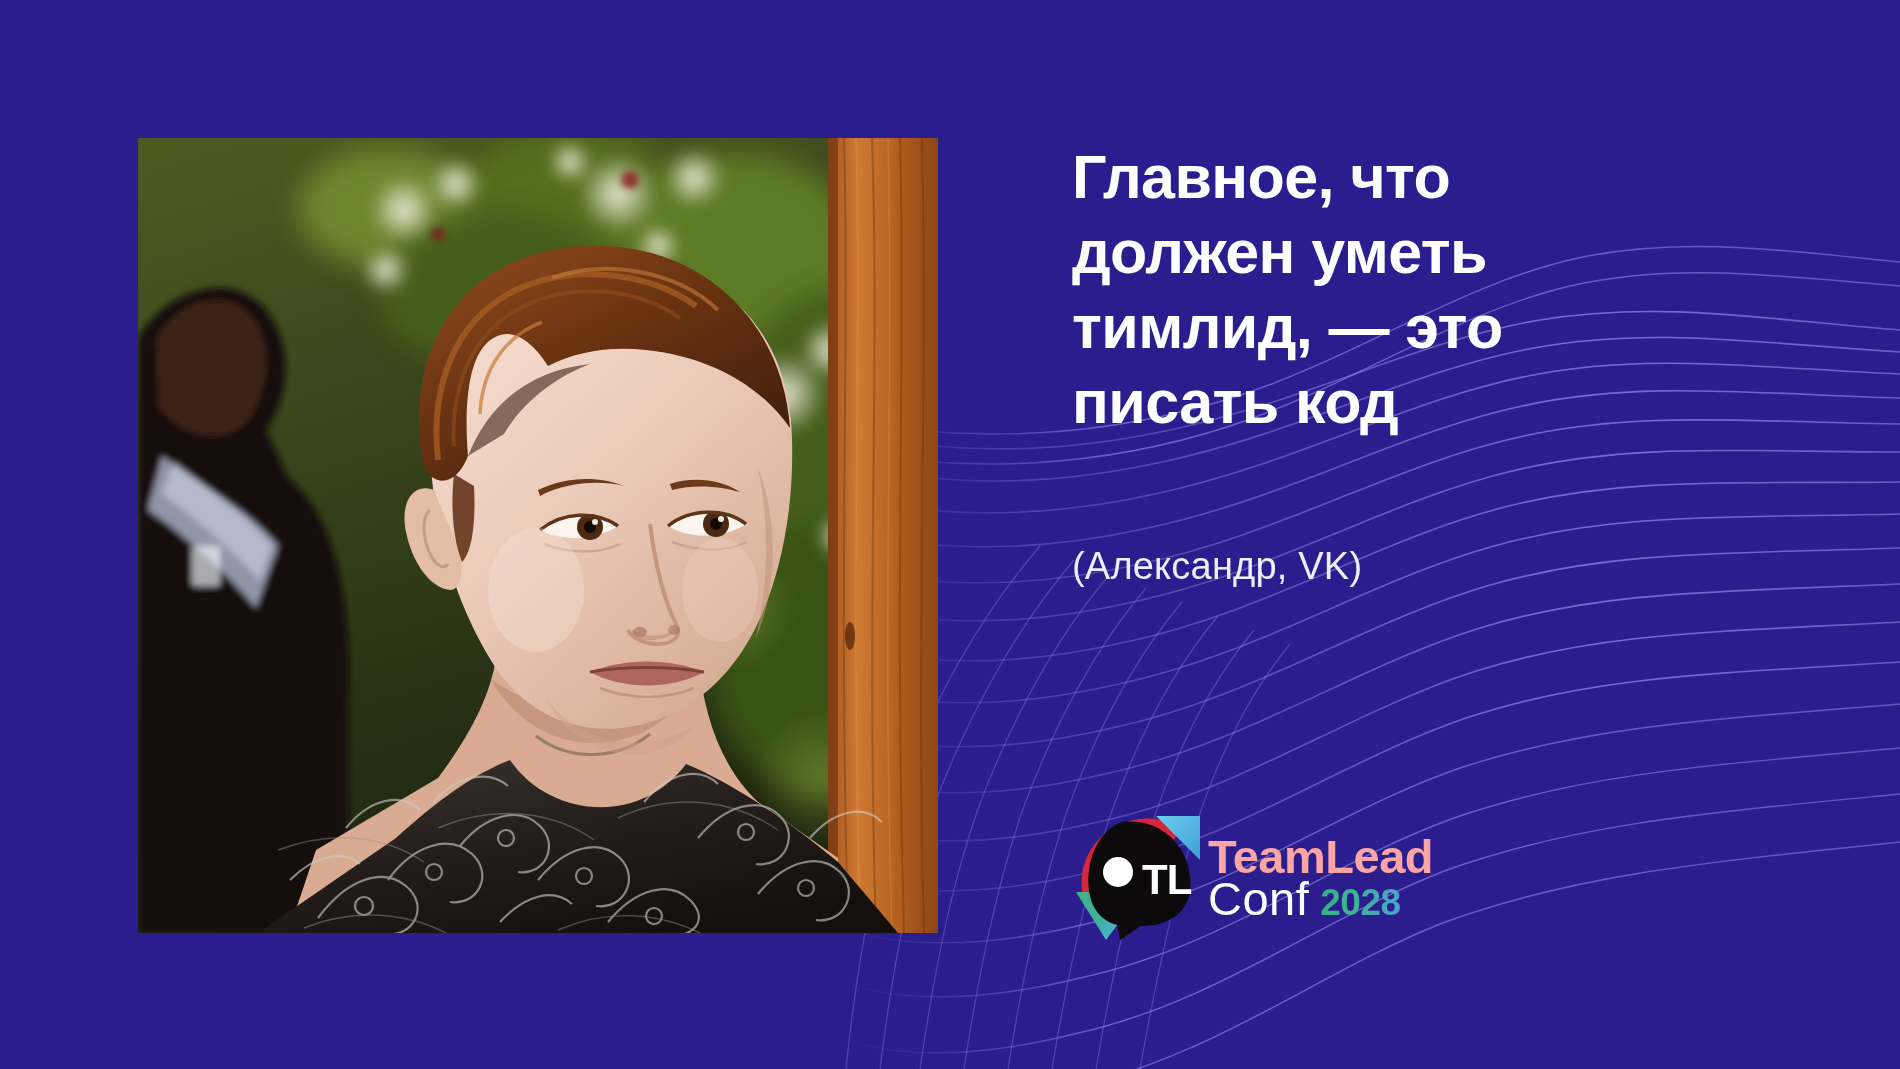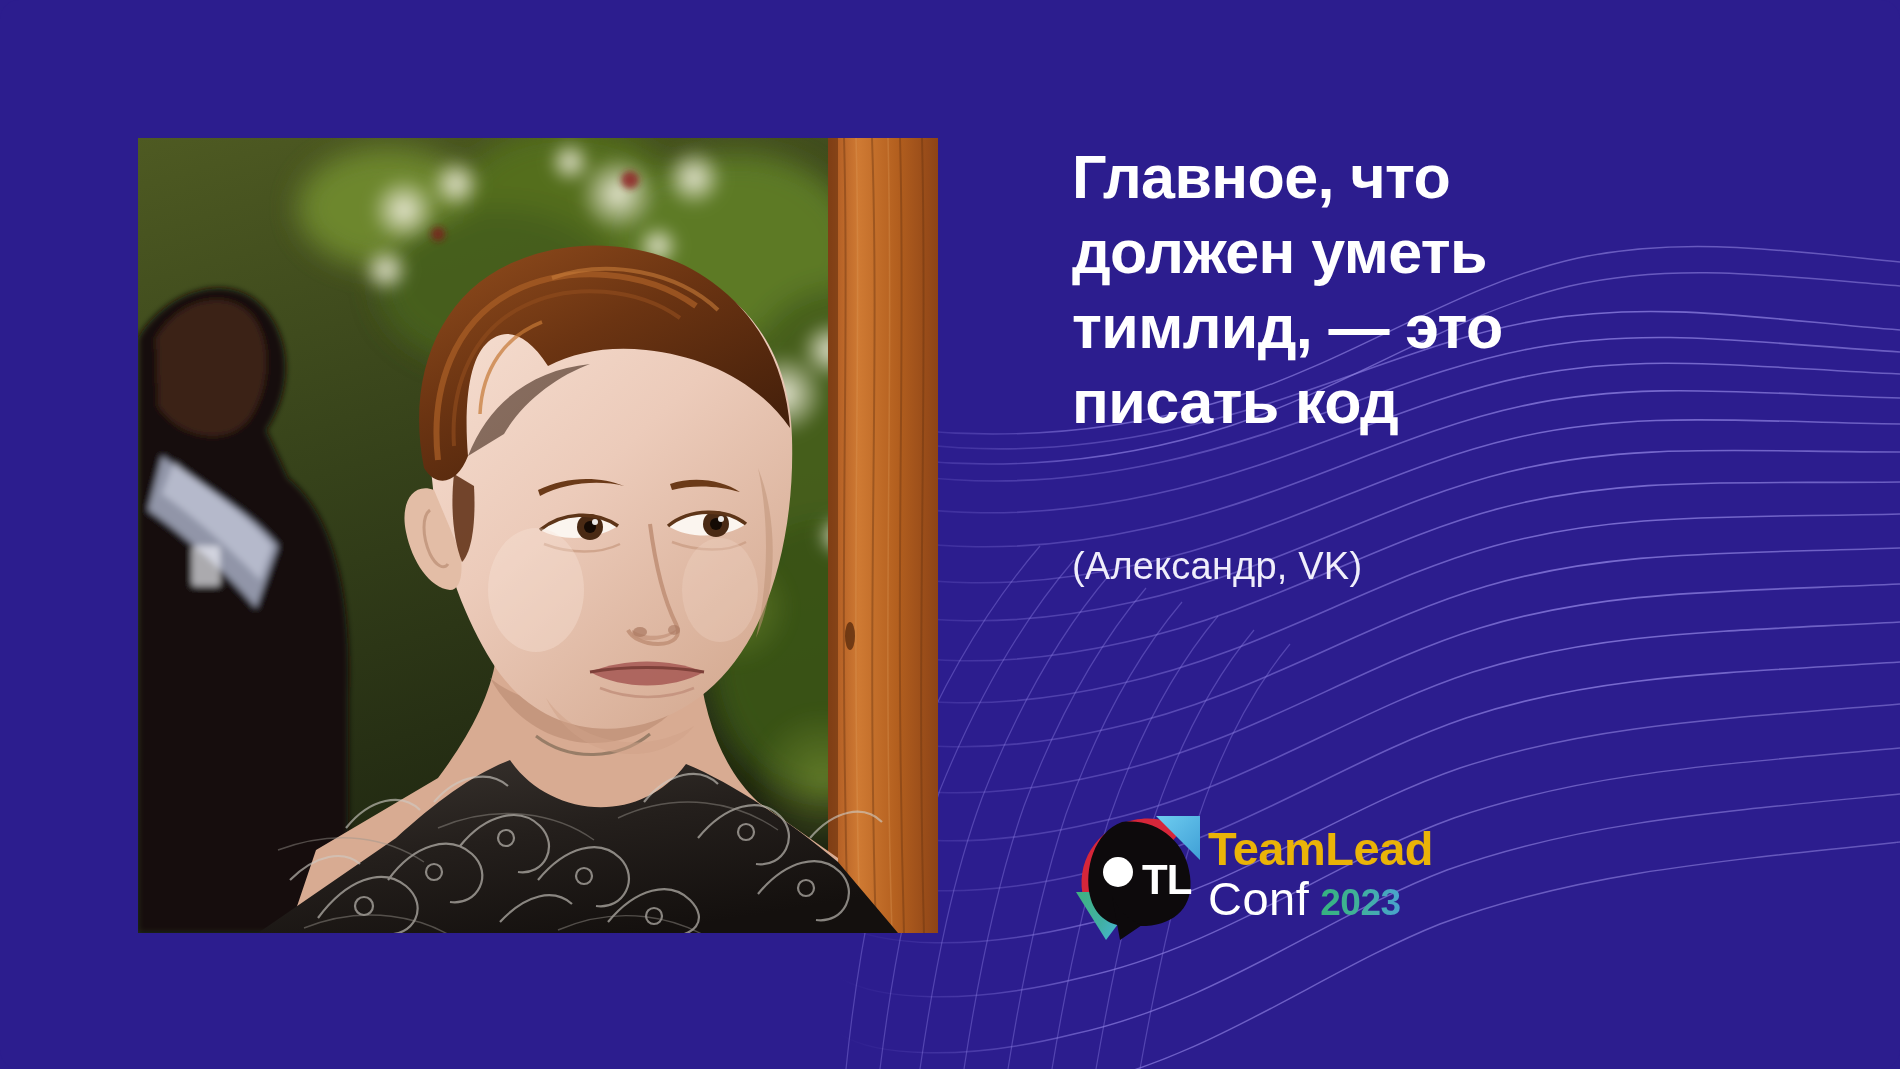--- a/index.html
+++ b/index.html
@@ -101,22 +101,22 @@
   #logo-wordmark {
     position: absolute;
     left: 136px;
     top: 6px;
     width: 280px;
     height: 120px;
   }
   .logo-line1 {
     position: absolute;
     left: 0;
-    top: 4px;
-    color: #eab308;
+    top: 12px;
+    color: #fca5a5;
     font-family: "Liberation Sans", sans-serif;
     font-weight: 700;
     font-size: 47px;
     line-height: 54px;
     letter-spacing: -0.5px;
   }
   .logo-line2 {
     position: absolute;
     left: 0;
     top: 54px;
@@ -447,19 +447,19 @@
           <circle cx="46" cy="58" r="15" fill="#ffffff"></circle>
 
           <text x="70" y="80" font-family="Liberation Sans, sans-serif" font-size="42" font-weight="700" fill="#ffffff" letter-spacing="-1">TL</text>
         </g>
       </svg>
 
       <div id="logo-wordmark">
         <span class="logo-line1">TeamLead</span>
         <span class="logo-line2">
           <span class="logo-conf">Conf</span>
-          <span class="logo-year">2023</span>
+          <span class="logo-year">2028</span>
         </span>
       </div>
     </div>
 
   </div>
 </div>
 
 </body></html>

